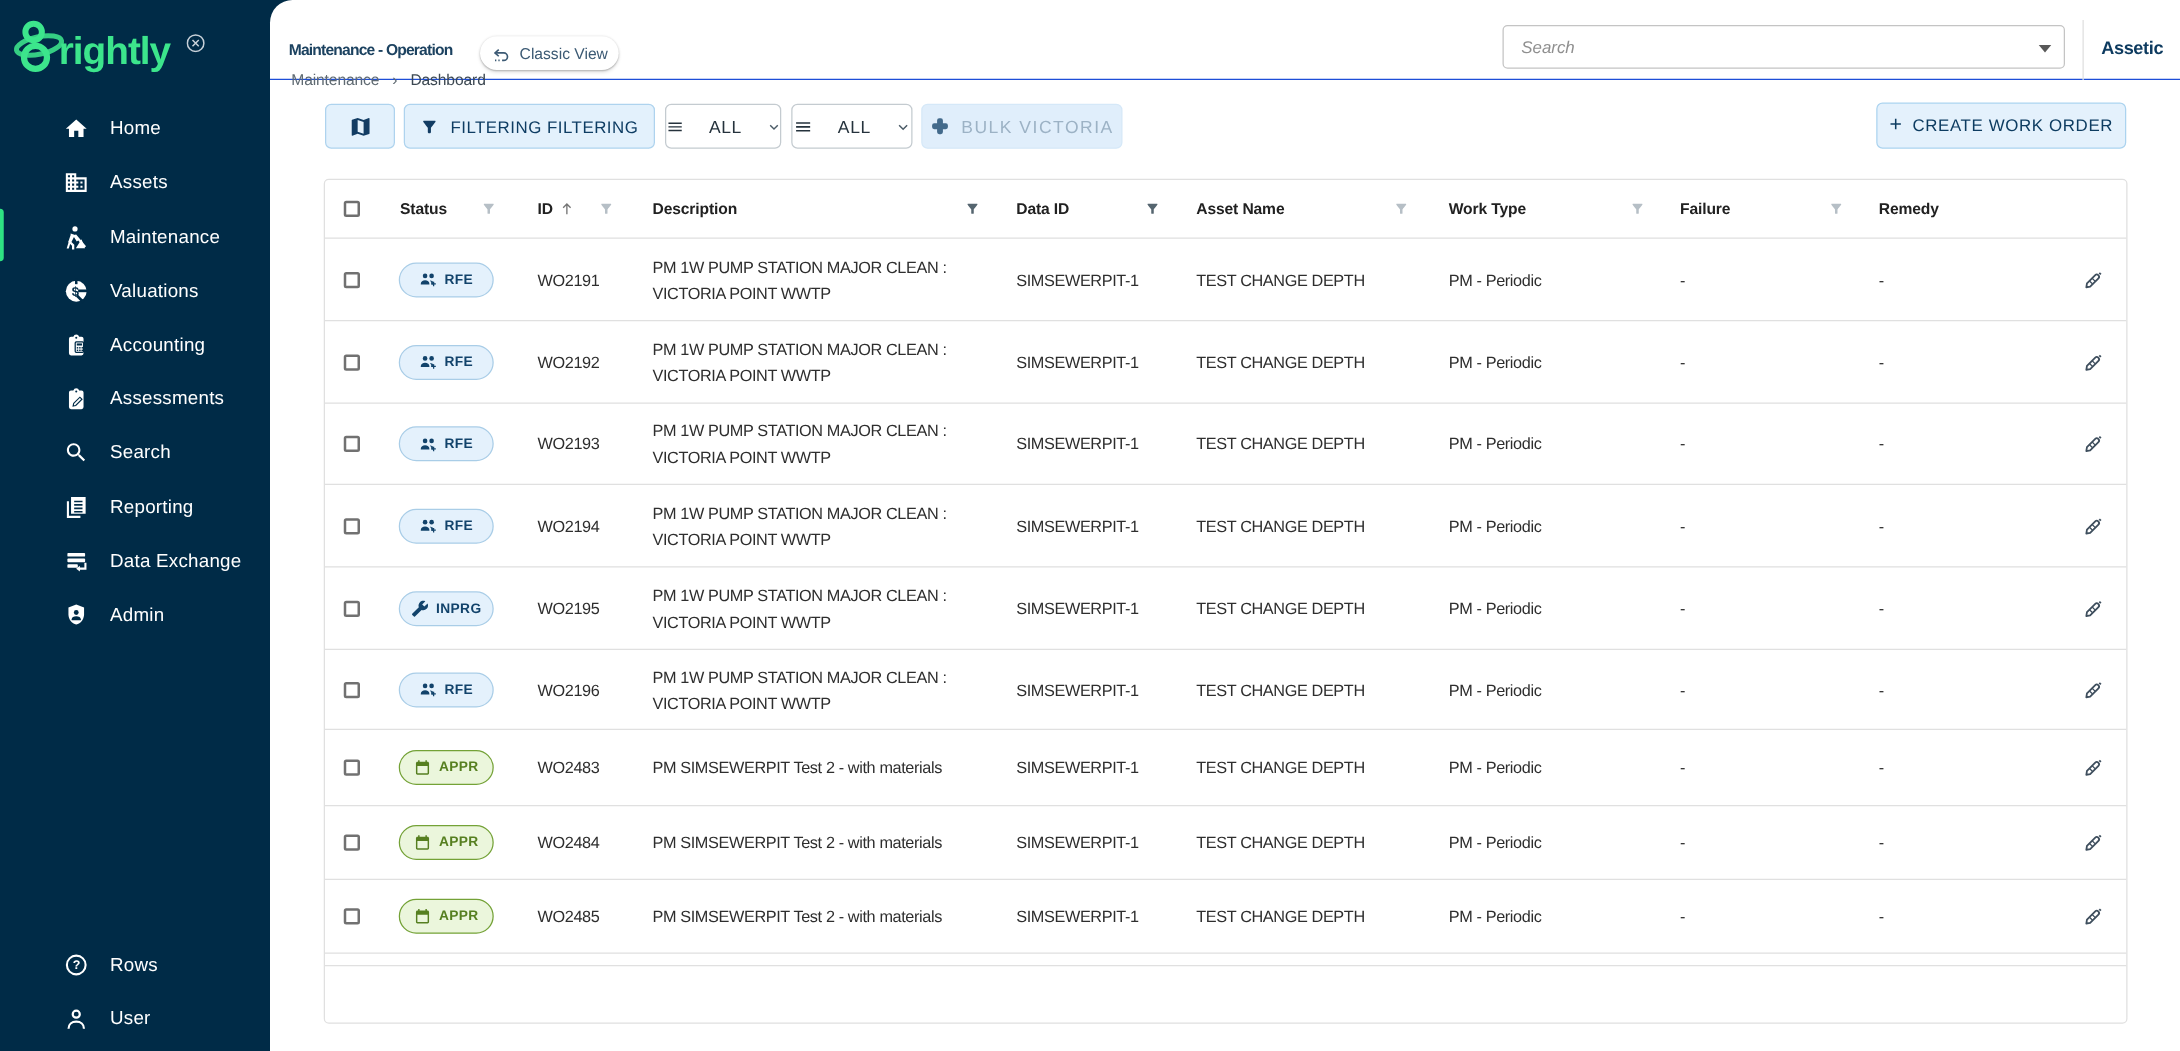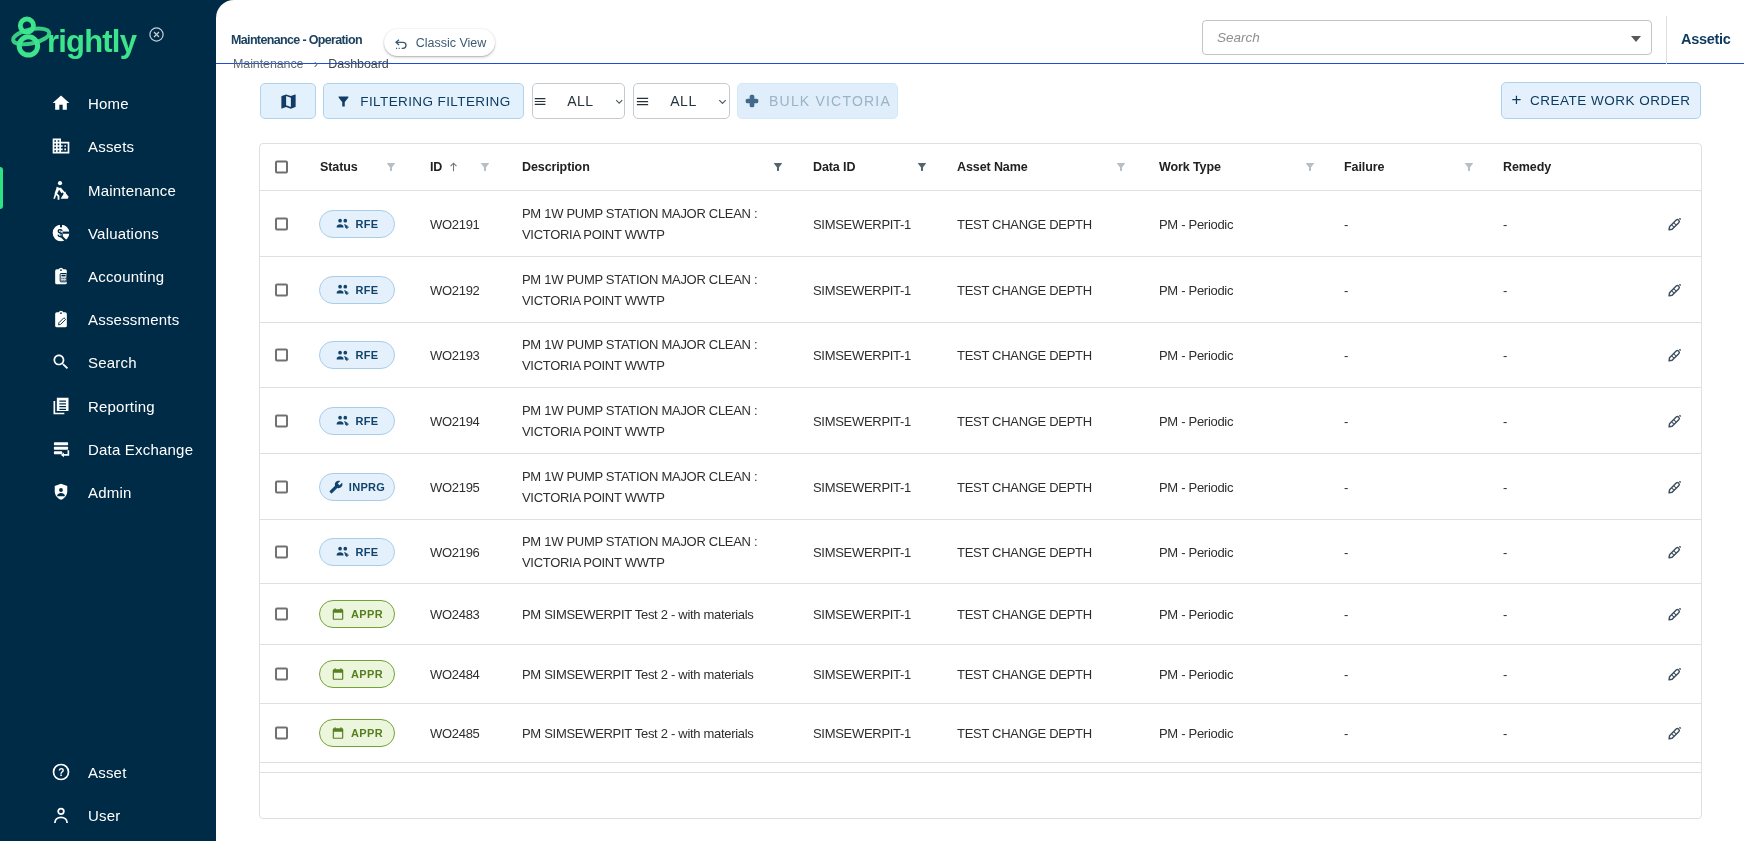--- a/index.html
+++ b/index.html
@@ -187,21 +187,21 @@
             </g>
           </g>
         </svg>
         <span class="ni-label">Admin</span>
       </div>
       <div class="nav-item" style="top:750px">
         <svg class="ni-icon" viewBox="0 0 24 24">
           <circle cx="12" cy="12" r="9" fill="none" stroke="#fff" stroke-width="2"></circle>
           <text x="8.6" y="16.2" font-size="12" font-weight="bold" fill="#fff">?</text>
         </svg>
-        <span class="ni-label">Asset</span>
+        <span class="ni-label">Rows</span>
       </div>
       <div class="nav-item" style="top:793px">
         <svg class="ni-icon" viewBox="0 0 24 24">
           <g fill="none" stroke="#fff" stroke-width="2.1">
             <circle cx="12" cy="7.6" r="3.4"></circle>
             <path d="M4.6 21.5c0-4.2 3.1-6.7 7.4-6.7s7.4 2.5 7.4 6.7"></path>
           </g>
         </svg>
         <span class="ni-label">User</span>
       </div>

